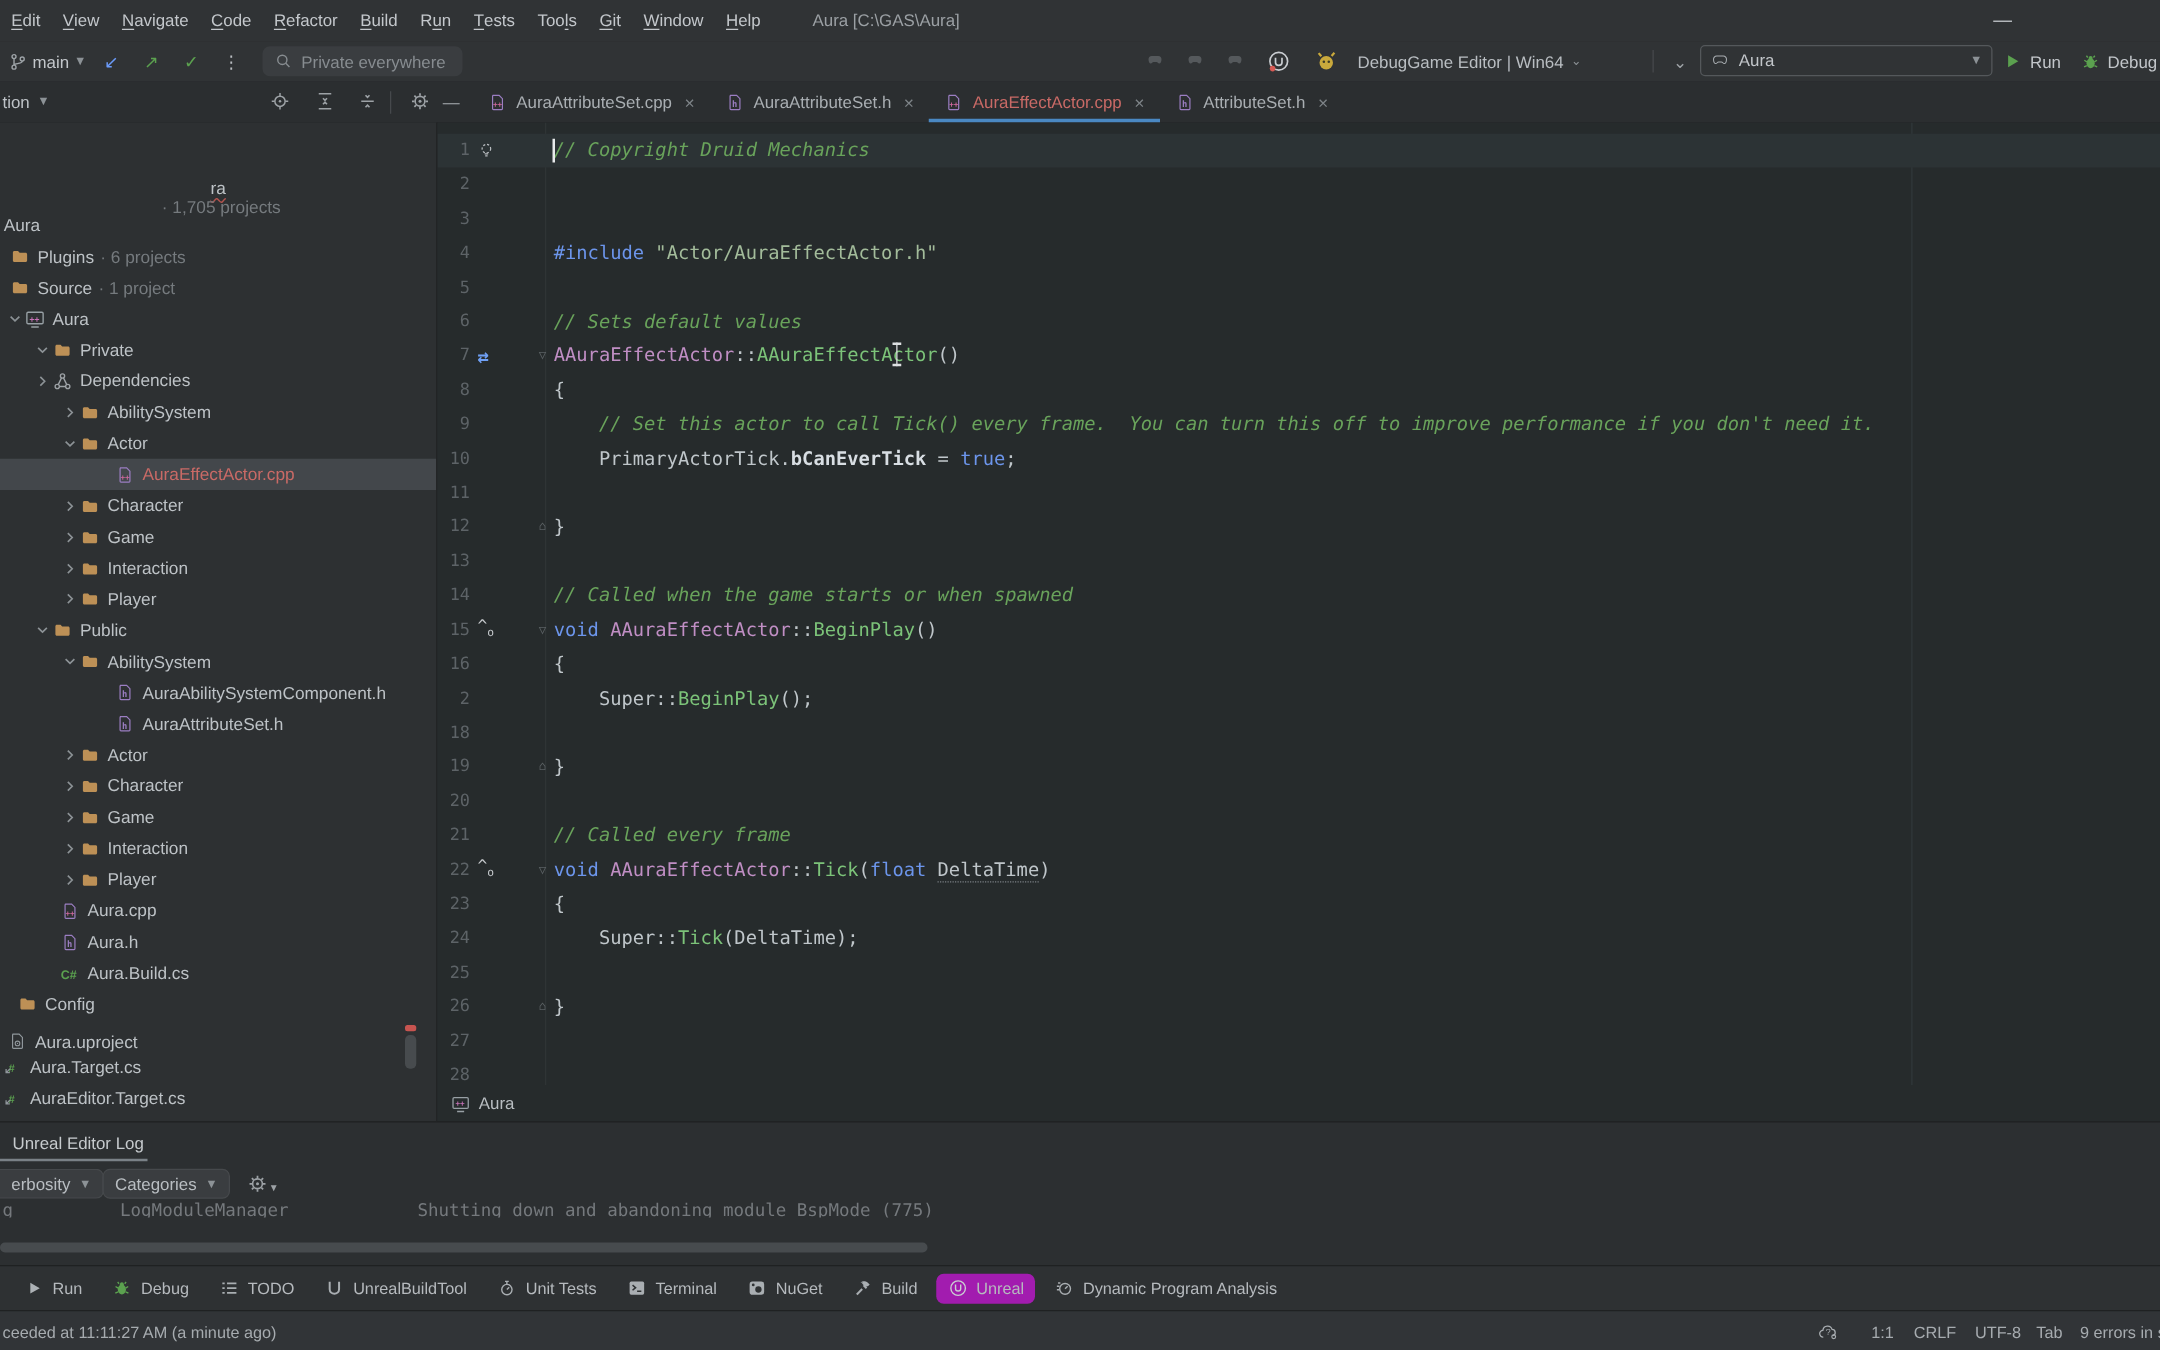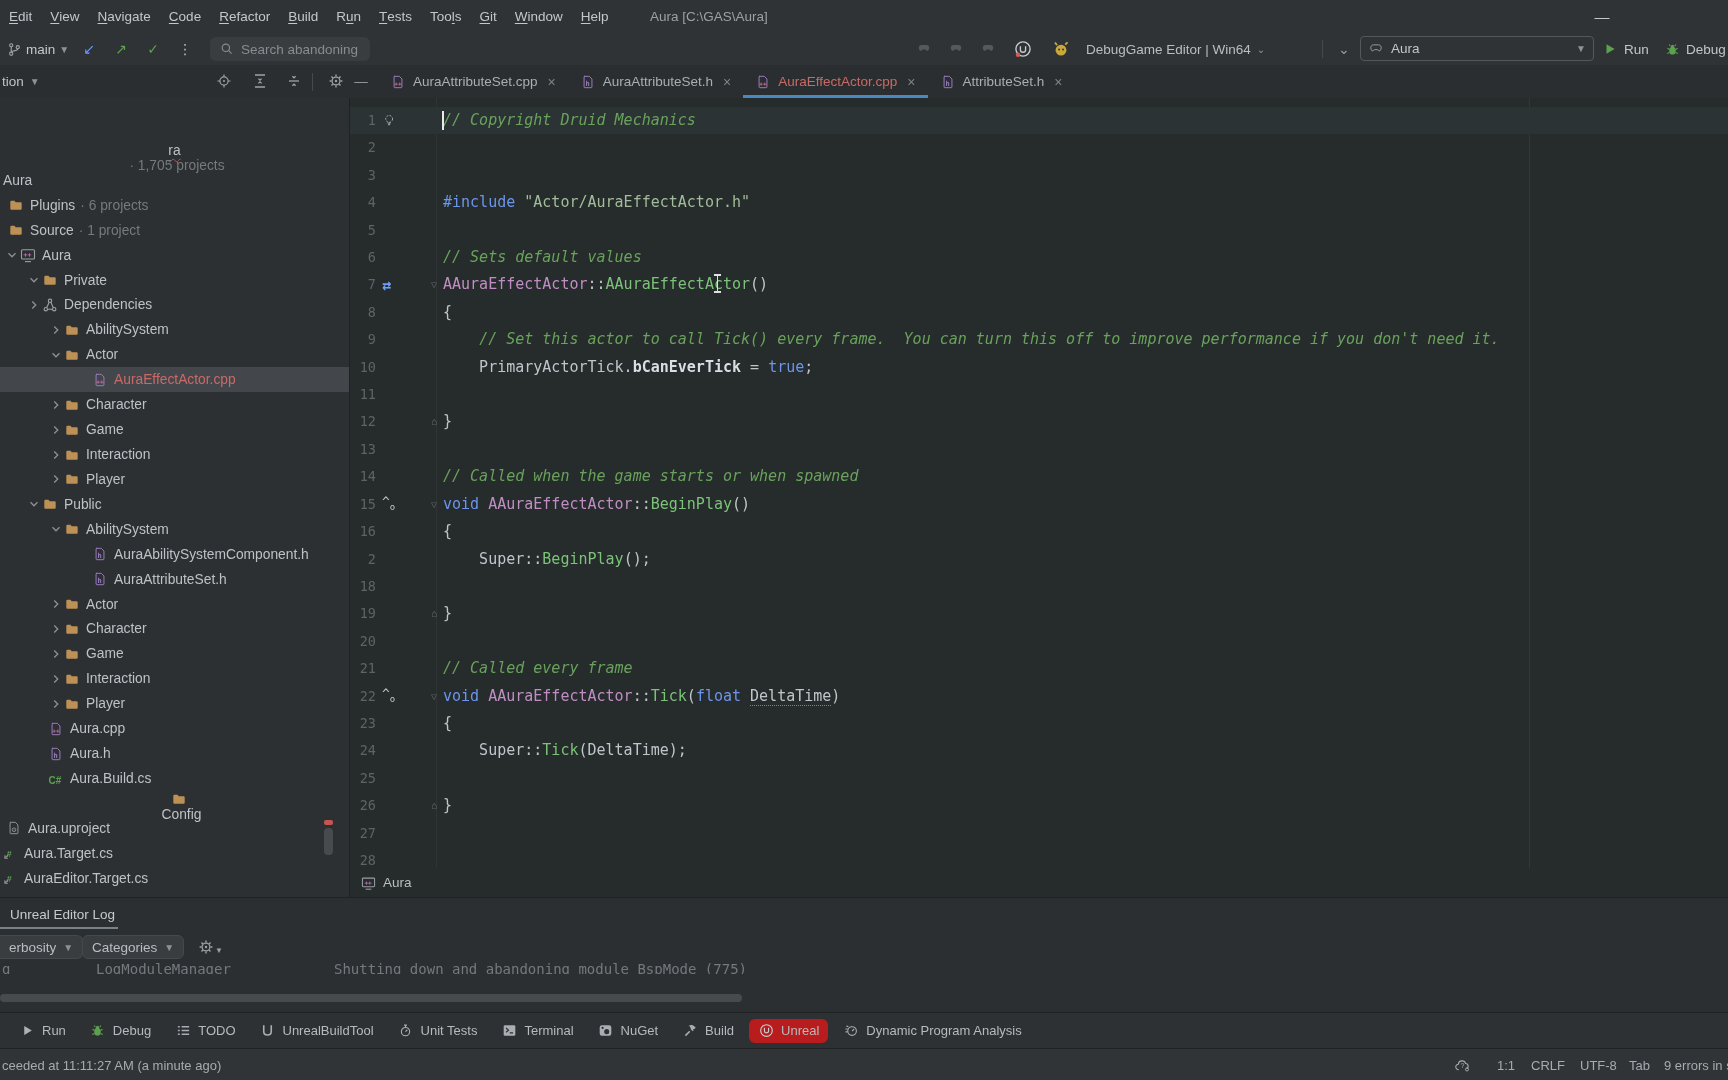--- a/index.html
+++ b/index.html
@@ -93,21 +93,21 @@
   #chip-verb{left:0;top:37px;border-left:none;border-radius:0 6px 6px 0}
   #chip-cat{left:82px;top:37px}
   #log-gear{left:198px;top:41px;display:flex;align-items:flex-end;gap:1px;color:#9da2a6}
   #log-line{left:0;top:63px;height:13px;width:1728px;overflow:hidden;font-family:"DejaVu Sans Mono",monospace;font-size:14px;color:#75797d;white-space:pre}
   #log-line span{position:absolute;top:0}
   #log-hscroll{left:0;top:96px;width:742px;height:8px;background:#474b4e;border-radius:4px}
 
   
   #btoolbar{left:0;top:1012px;width:1728px;height:36px;background:#2e3133;border-top:1px solid #1f2122;display:flex;align-items:center;gap:6px;padding-left:10px;box-sizing:border-box}
   .tbtn{display:flex;align-items:center;gap:7px;padding:4px 9px;border-radius:6px;color:#b6babe;font-size:13px}
-  .tbtn.active{background:#b91c1c}
+  .tbtn.active{background:#a21caf}
 
   
   #statusbar{left:0;top:1048px;width:1728px;height:32px;background:#313437;border-top:1px solid #1f2122;box-sizing:border-box;font-size:13px;color:#a6abaf}
   #status-left{position:absolute;left:2px;top:0;height:32px;display:flex;align-items:center}
   .st-item{position:absolute;top:0;height:32px;display:flex;align-items:center;white-space:nowrap}
 </style>
 </head>
 <body>
 
 <div id="app">
@@ -148,21 +148,21 @@
     <div class="tb-btn abs" style="left:108px;color:#5ba14f">↗</div>
     <div class="tb-btn abs" style="left:140px;color:#5ba14f">✓</div>
     <div class="tb-btn abs" style="left:172px;color:#b9bdc1">⋮</div>
     <div id="search-pill" class="abs">
       <span class="ico">
           <svg width="14" height="14" viewBox="0 0 16 16" fill="none" xmlns="http://www.w3.org/2000/svg">
             <circle cx="6.7" cy="6.7" r="4.2" stroke="#878c90" stroke-width="1.3"></circle>
             <path d="M9.9 9.9l3.3 3.3" stroke="#878c90" stroke-width="1.3"></path>
           </svg>
         </span>
-      <span>Search abandoning</span>
+      <span>Private everywhere</span>
     </div>
     <span class="ico abs dim-icon" style="left:916px;top:8px">
         <svg width="16" height="12" viewBox="0 0 16 16" fill="none" xmlns="http://www.w3.org/2000/svg">
           <path d="M4.5 2.5h7c2.1 0 3.6 1.8 3.4 3.9-.2 2.4-1 4.1-2.3 4.1-1.6 0-1.6-1.7-3-1.7H6.4c-1.4 0-1.4 1.7-3 1.7-1.3 0-2.1-1.7-2.3-4.1C.9 4.3 2.4 2.5 4.5 2.5z" fill="#74797d"></path>
         </svg>
       </span>
     <span class="ico abs dim-icon" style="left:948px;top:8px">
         <svg width="16" height="12" viewBox="0 0 16 16" fill="none" xmlns="http://www.w3.org/2000/svg">
           <path d="M4.5 2.5h7c2.1 0 3.6 1.8 3.4 3.9-.2 2.4-1 4.1-2.3 4.1-1.6 0-1.6-1.7-3-1.7H6.4c-1.4 0-1.4 1.7-3 1.7-1.3 0-2.1-1.7-2.3-4.1C.9 4.3 2.4 2.5 4.5 2.5z" fill="#74797d"></path>
         </svg>
@@ -586,29 +586,29 @@
           <span class="lbl">Aura.h</span>
         </div>
         <div class="trow" style="padding-left: 48px;">
           <span class="ico ticon">
             <svg width="16" height="16" viewBox="0 0 16 16" fill="none" xmlns="http://www.w3.org/2000/svg">
               <text x="0.5" y="12.5" font-size="10" fill="#5ba14f" font-weight="bold" font-family="Liberation Sans,sans-serif">C#</text>
             </svg>
           </span>
           <span class="lbl">Aura.Build.cs</span>
         </div>
-        <div class="trow" style="padding-left: 14px; flex-direction: column;">
+        <div class="trow" style="padding-left: 14px;">
           <span class="ico ticon">
             <svg width="16" height="14" viewBox="0 0 16 16" fill="none" xmlns="http://www.w3.org/2000/svg">
               <path d="M1.5 4.6c0-.8.6-1.4 1.4-1.4h3.3l1.5 1.7h5.4c.8 0 1.4.6 1.4 1.4v5.6c0 .8-.6 1.4-1.4 1.4H2.9c-.8 0-1.4-.6-1.4-1.4z" fill="#bd9056"></path>
             </svg>
           </span>
           <span class="lbl">Config</span>
         </div>
-        <div class="trow" style="padding-left: 6px;">
+        <div class="trow" style="padding-left: 6px; align-items: flex-end;">
           <span class="ico ticon">
             <svg width="14" height="16" viewBox="0 0 16 16" fill="none" xmlns="http://www.w3.org/2000/svg">
               <path d="M3.5 1.5h6l3 3v9.2c0 .4-.3.8-.8.8H4.3c-.4 0-.8-.3-.8-.8V2.3c0-.4.3-.8.8-.8z" stroke="#8f969b" stroke-width="1.1"></path>
               <circle cx="8" cy="10" r="2.1" stroke="#8f969b" stroke-width="1"></circle>
               <circle cx="8" cy="10" r=".6" fill="#8f969b"></circle>
             </svg>
           </span>
           <span class="lbl">Aura.uproject</span>
         </div>
         <div class="trow" style="padding-left: 2px;">

